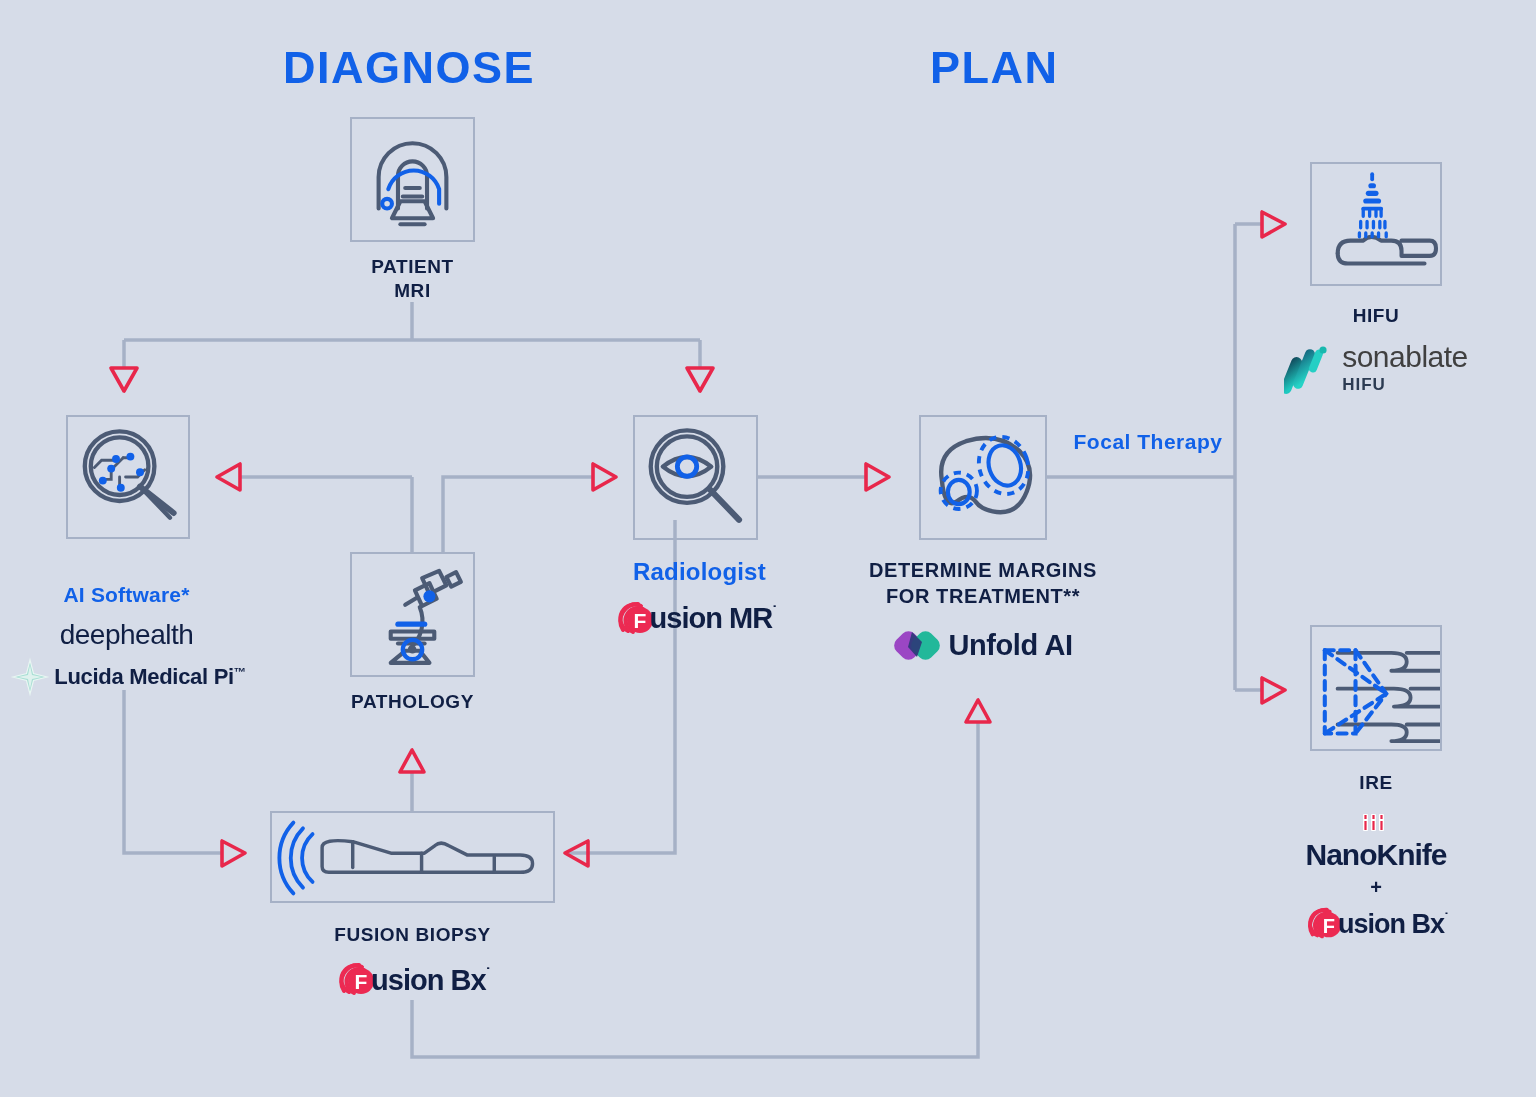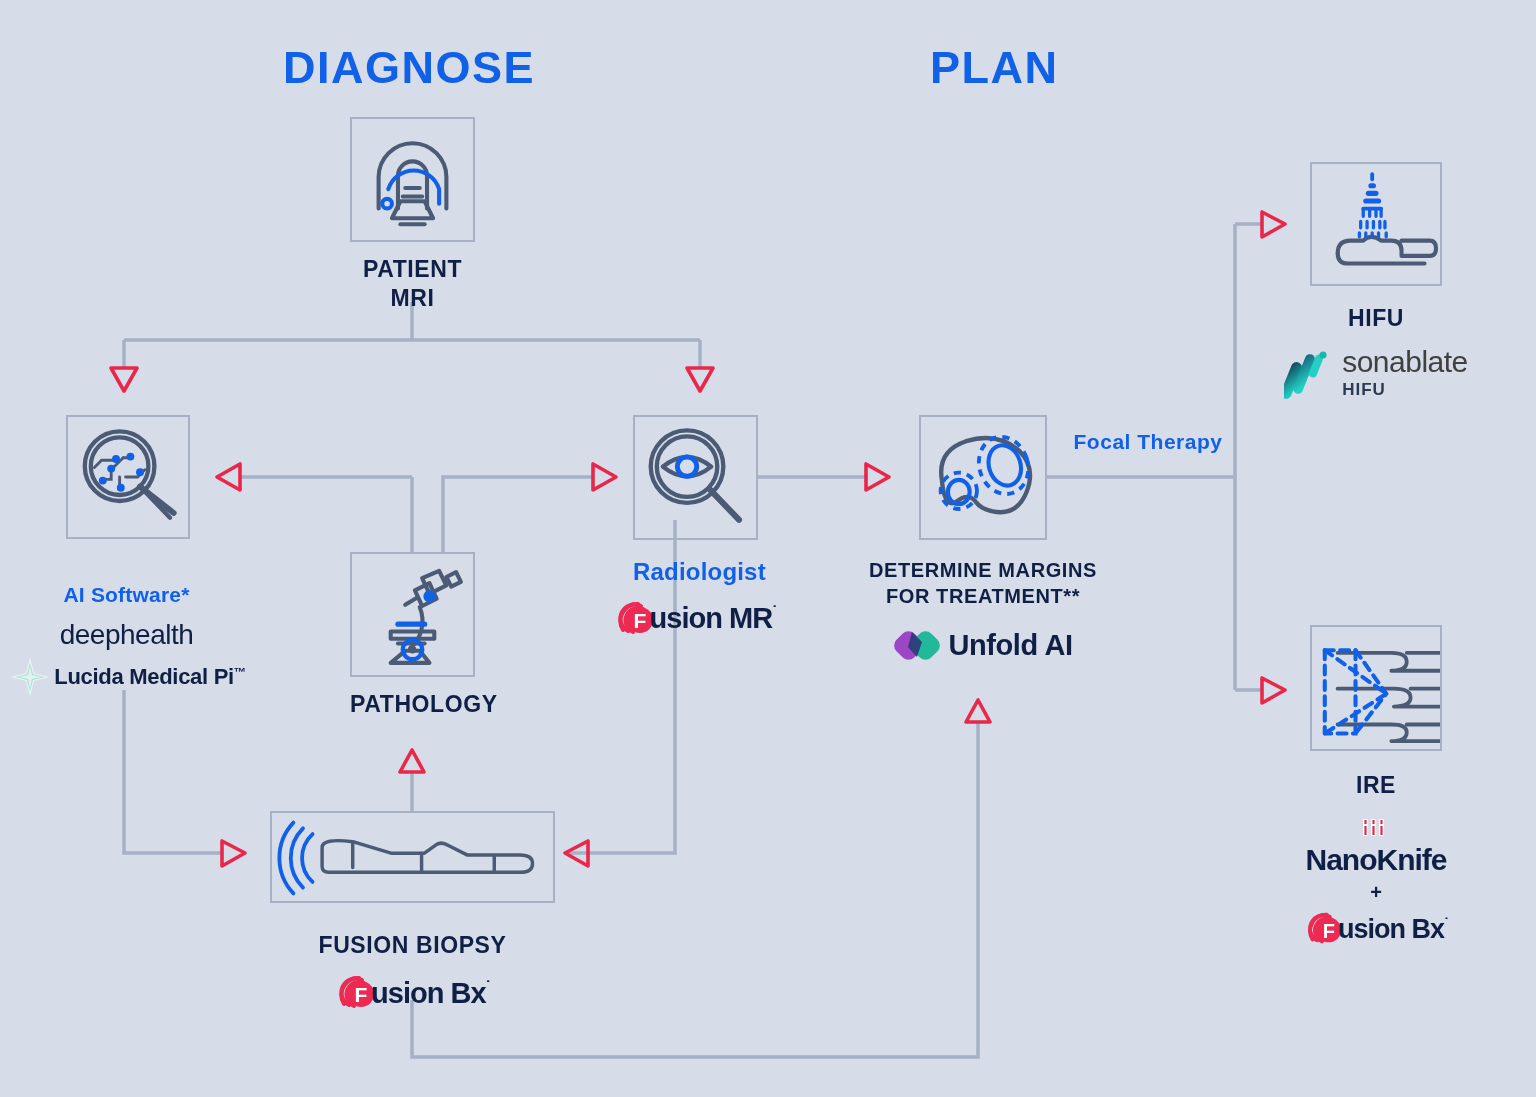--- a/index.html
+++ b/index.html
@@ -25,21 +25,21 @@
   .node { position: absolute; }
   .iconbox {
     border: 2px solid #a6b1c6;
     background: transparent;
     position: relative;
   }
   .caption {
     text-align: center;
     color: #101f44;
     font-weight: 800;
-    font-size: 23px;
+    font-size: 19px;
     letter-spacing: 0.6px;
     line-height: 1.28;
     white-space: pre-line;
     margin-top: 13px;
   }
   .caption.blue { color: #1161e8; font-size: 24px; letter-spacing: 0.2px; }
   .flow-label {
     position: absolute;
     text-align: center;
     color: #101f44;
@@ -243,21 +243,21 @@
           <path d="M152,42 L152,62"></path>
           <path d="M228,46 L228,62"></path>
         </g>
         <g fill="none" stroke="#1161e8" stroke-width="4" stroke-linecap="round">
           <path d="M38,22 A34,34 0 0 0 38,72"></path>
           <path d="M28,16 A44,44 0 0 0 28,78"></path>
           <path d="M18,10 A54,54 0 0 0 18,84"></path>
         </g>
       </svg>
     </div>
-    <div class="caption" style="margin-top:28px;">FUSION BIOPSY</div>
+    <div class="caption" style="margin-top:20px;">FUSION BIOPSY</div>
     <div class="logo-row" style="gap:0; margin-top:12px;">
       <svg width="42" height="42" viewBox="0 0 42 42" style="margin-right:-6px;">
         <g fill="none" stroke="#ec2a52" stroke-width="4" stroke-linecap="round">
           <path d="M9,32 A17,17 0 0 1 24,6"></path>
           <path d="M14,33 A14,14 0 0 1 27,8"></path>
           <path d="M19,34 A11,11 0 0 1 29,11"></path>
         </g>
         <circle cx="26" cy="22" r="13" fill="#ec2a52"></circle>
         <text x="26" y="30" font-family="'Liberation Sans',sans-serif" font-size="21" font-weight="700" fill="#ffffff" text-anchor="middle">F</text>
       </svg>

